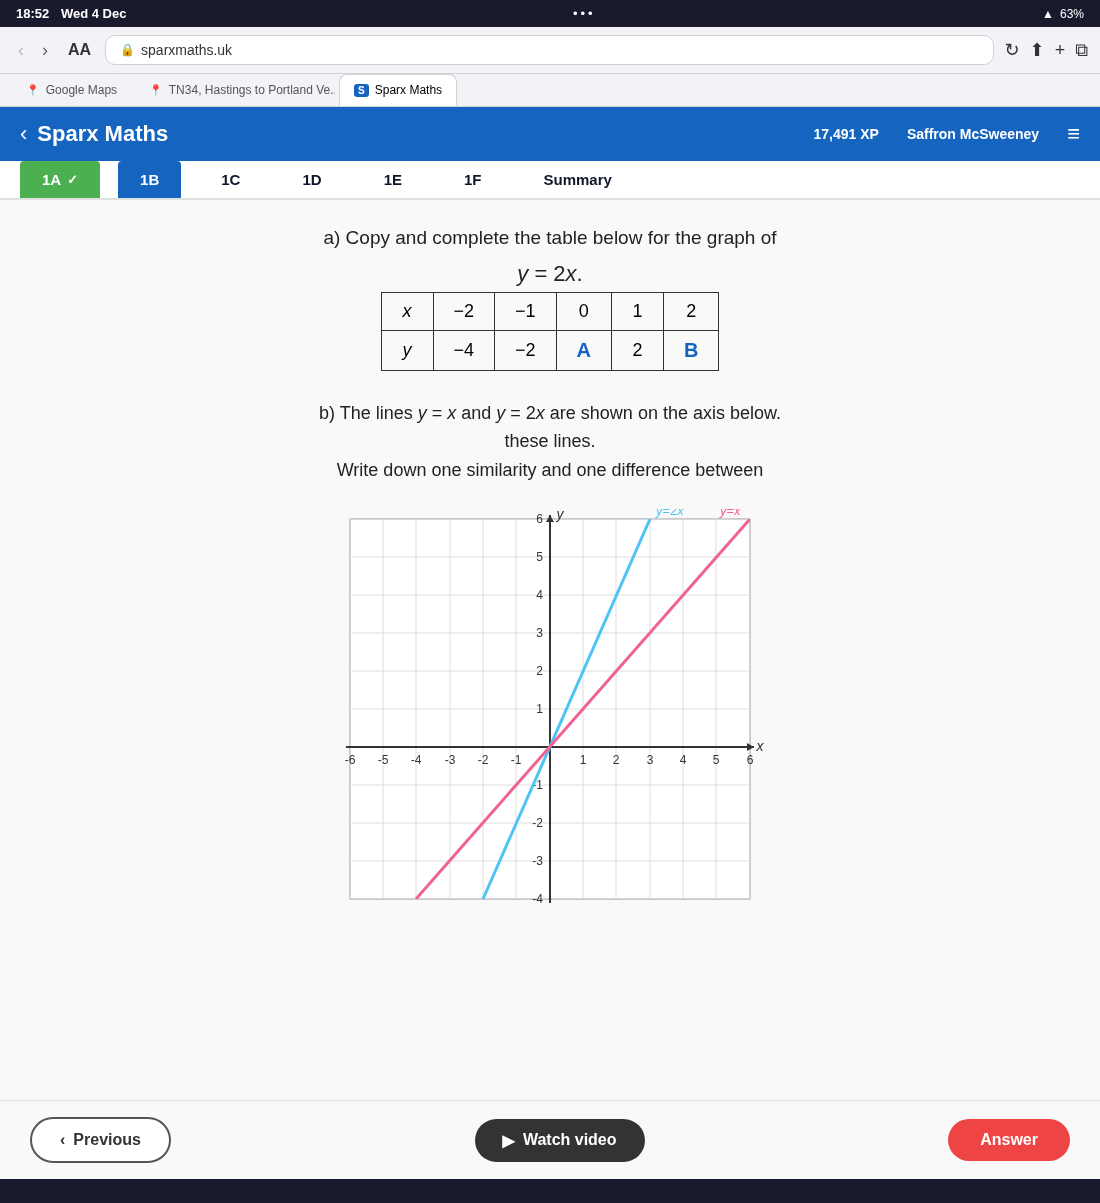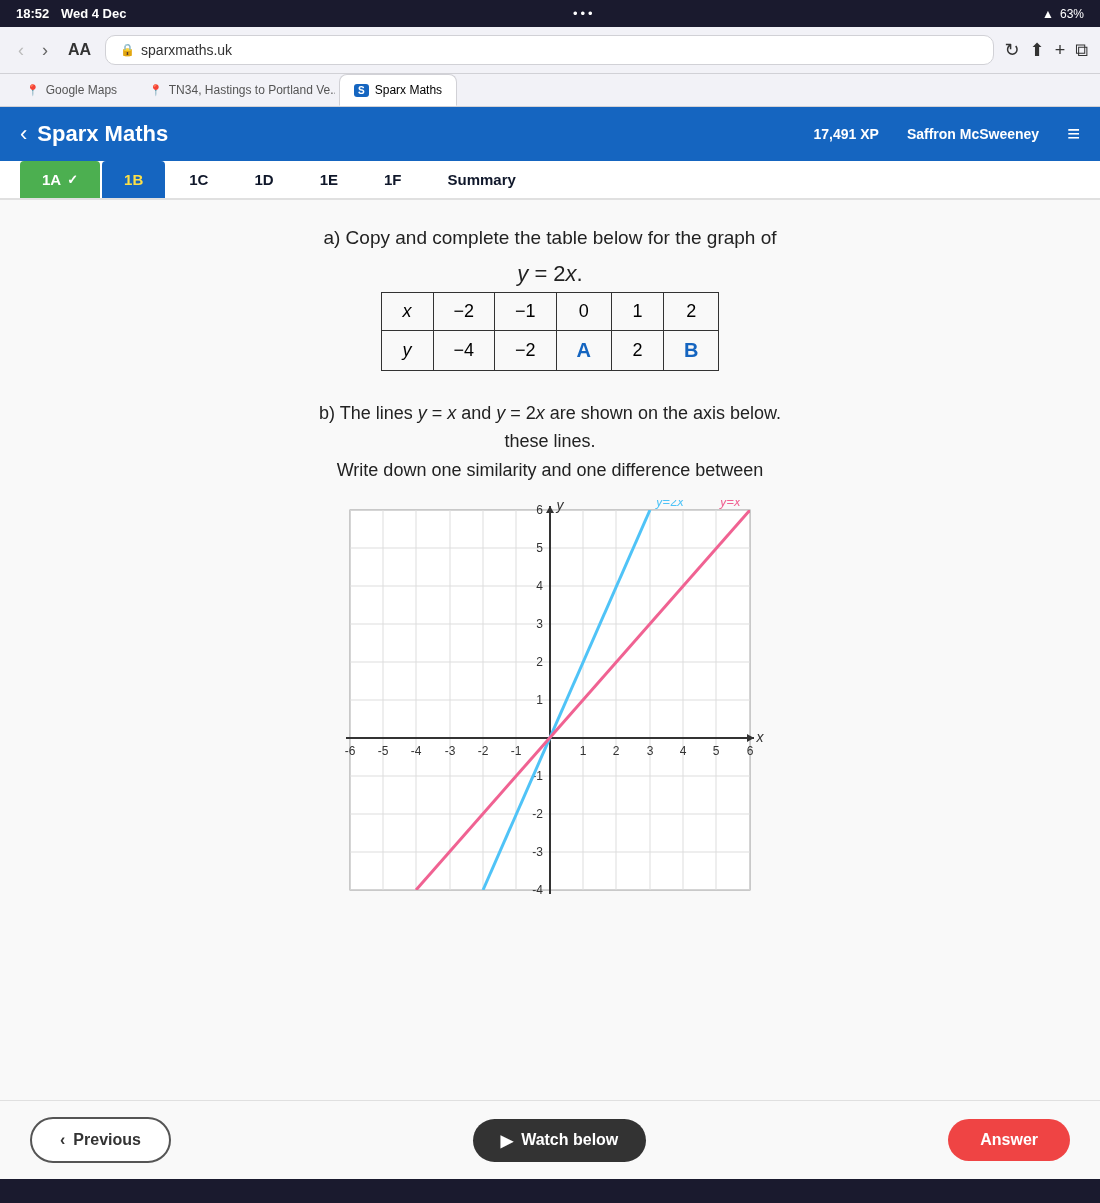--- a/index.html
+++ b/index.html
@@ -133,42 +133,42 @@
       font-size: 22px;
       cursor: pointer;
     }
 
     
     .section-tabs {
       background: #fff;
       display: flex;
       padding: 0 20px;
       border-bottom: 2px solid #e0e0e0;
-      gap: 2px;
+      gap: 18px;
     }
     .section-tab {
       padding: 10px 22px;
       font-size: 15px;
       font-weight: 600;
       cursor: pointer;
       border-radius: 4px 4px 0 0;
       border: none;
       background: none;
       color: #0f172a;
     }
     .section-tab.active-green {
       background: #4caf50;
       color: #fff;
       display: flex;
       align-items: center;
       gap: 6px;
     }
     .section-tab.active-blue {
       background: #1565c0;
-      color: #fde047;
+      color: #ffffff;
     }
     .checkmark { font-size: 13px; }
 
     
     .main-content {
       background: #f9f9f9;
       padding: 24px 30px;
       min-height: 900px;
     }
 
@@ -205,21 +205,21 @@
       color: #1565c0;
       font-weight: 700;
       font-size: 20px;
     }
 
     
     .part-b-text {
       text-align: center;
       font-size: 18px;
       color: #222;
-      margin-bottom: 15px;
+      margin-bottom: 24px;
       line-height: 1.6;
     }
 
     
     .graph-container {
       display: flex;
       justify-content: center;
       margin-bottom: 30px;
     }
     .graph-wrapper {
@@ -495,16 +495,16 @@
 
 </div>
 
 <div class="bottom-bar">
   <button class="prev-btn">
     <span>‹</span>
     <span>Previous</span>
   </button>
   <button class="watch-video-btn">
     <span style="font-size:16px;">▶</span>
-    <span>Watch below</span>
+    <span>Watch video</span>
   </button>
   <button class="answer-btn">Answer</button>
 </div>
 
 </body></html>

